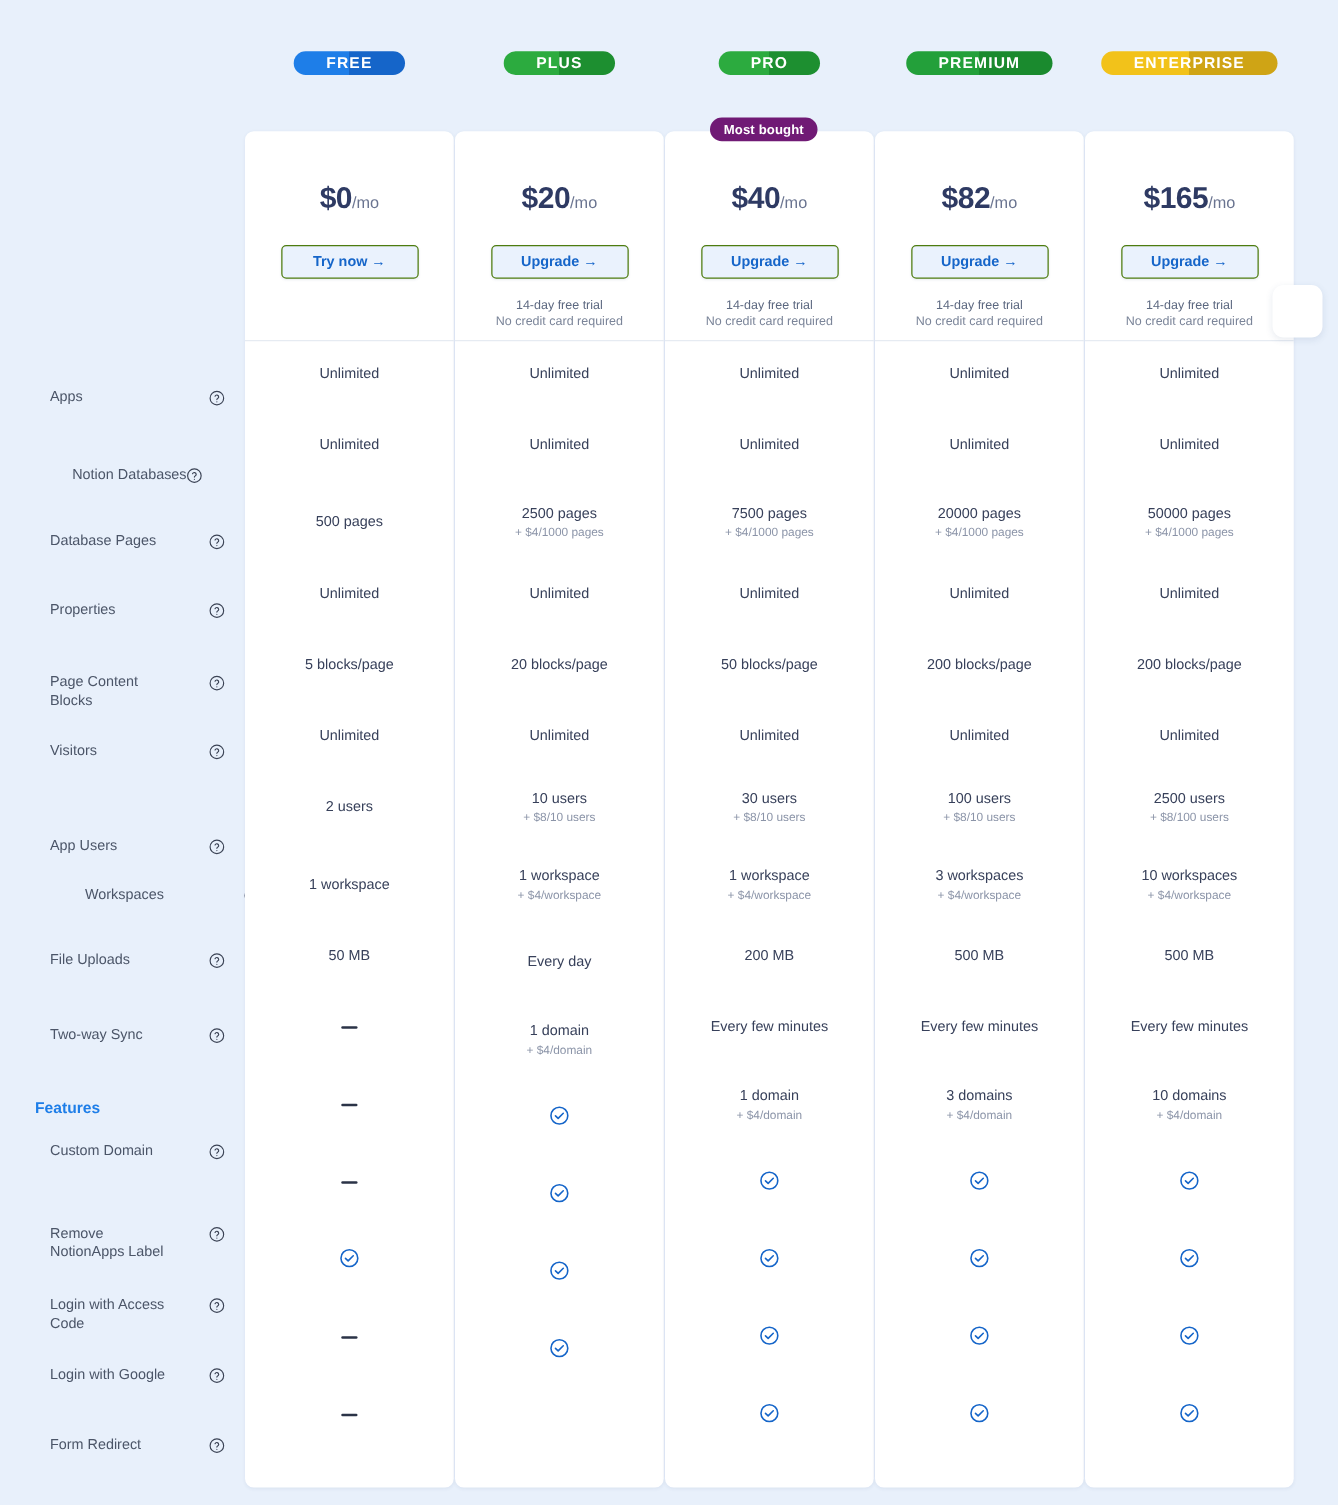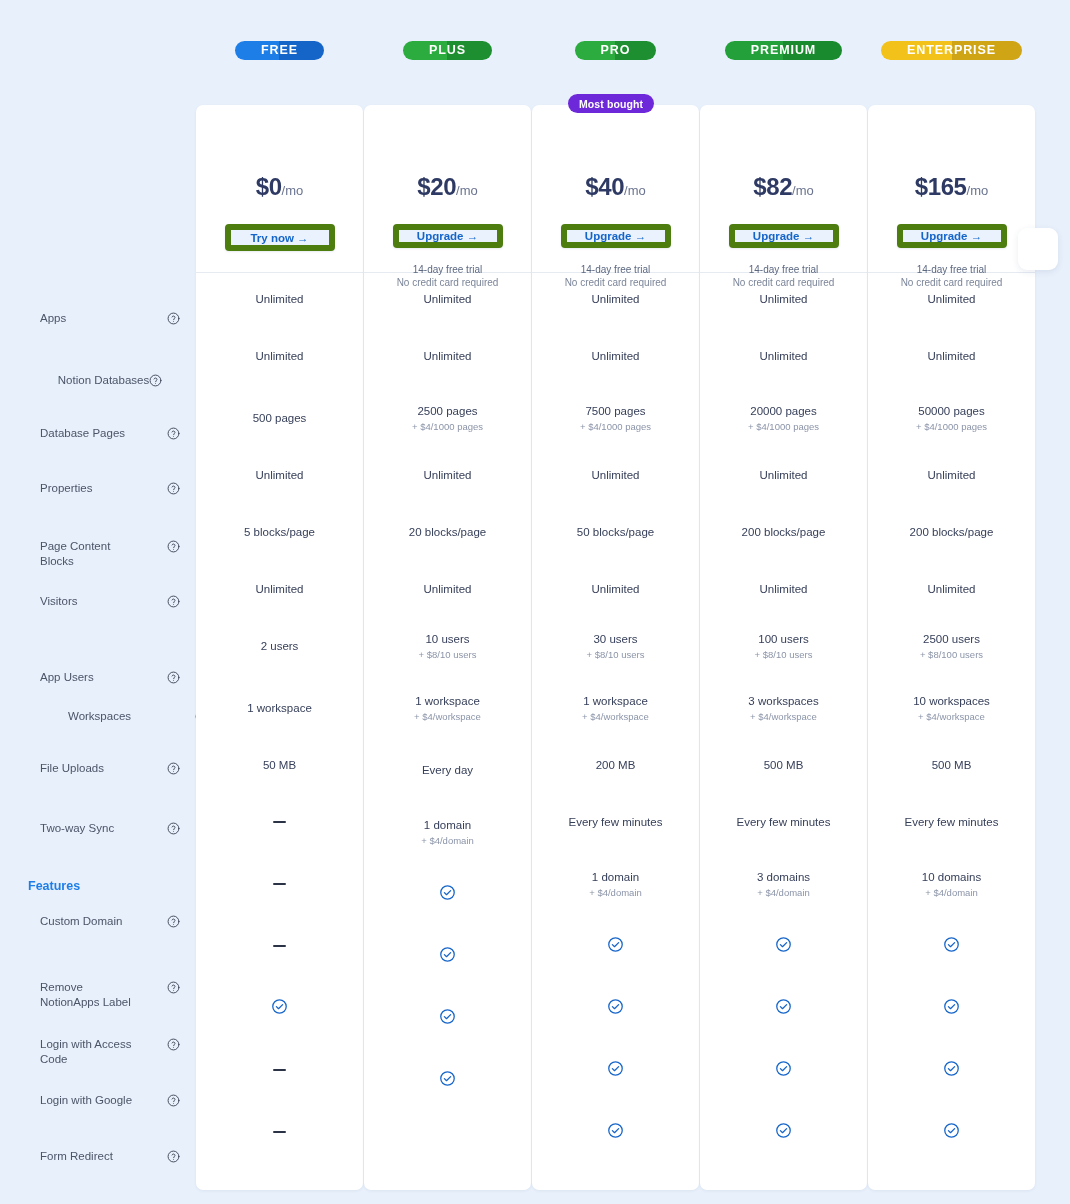--- a/index.html
+++ b/index.html
@@ -57,21 +57,21 @@
   
   .most-bought {
     position: absolute;
     top: 94px;
     left: 568px;
     height: 19px;
     padding: 0 11px;
     display: flex;
     align-items: center;
     justify-content: center;
-    background: #6d28d9;
+    background: #701a75;
     color: #ffffff;
     border-radius: 10px;
     font-size: 10.5px;
     font-weight: bold;
     letter-spacing: 0.1px;
     z-index: 6;
     white-space: nowrap;
   }
 
   
@@ -101,34 +101,33 @@
     align-items: center;
     padding-top: 42px;
   }
   .price {
     color: #2e3a63;
     font-size: 24px;
     font-weight: bold;
     letter-spacing: -0.4px;
     line-height: 1;
     white-space: nowrap;
-    margin-top: 28px;
   }
   .price .per {
     font-size: 13px;
     font-weight: normal;
     color: #6a7490;
     letter-spacing: 0;
   }
   .cta {
     margin-top: 25px;
     width: 110px;
     height: 27px;
     background: #eaf2fd;
-    border: 6px solid #4d7c0f;
+    border: 1px solid #4d7c0f;
     border-radius: 4px;
     color: #1565c9;
     font-size: 11.5px;
     font-weight: bold;
     display: flex;
     align-items: center;
     justify-content: center;
     cursor: pointer;
     box-shadow: 0 1px 2px rgba(40,70,120,0.10);
     white-space: nowrap;

